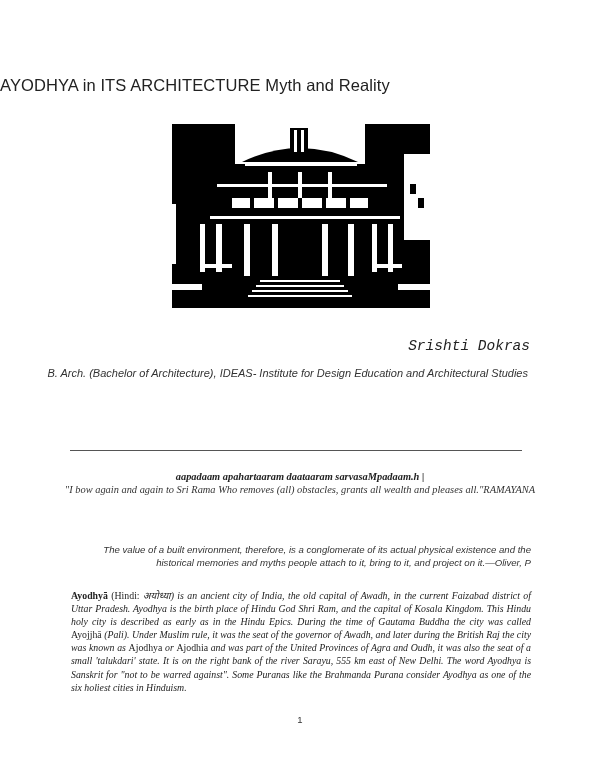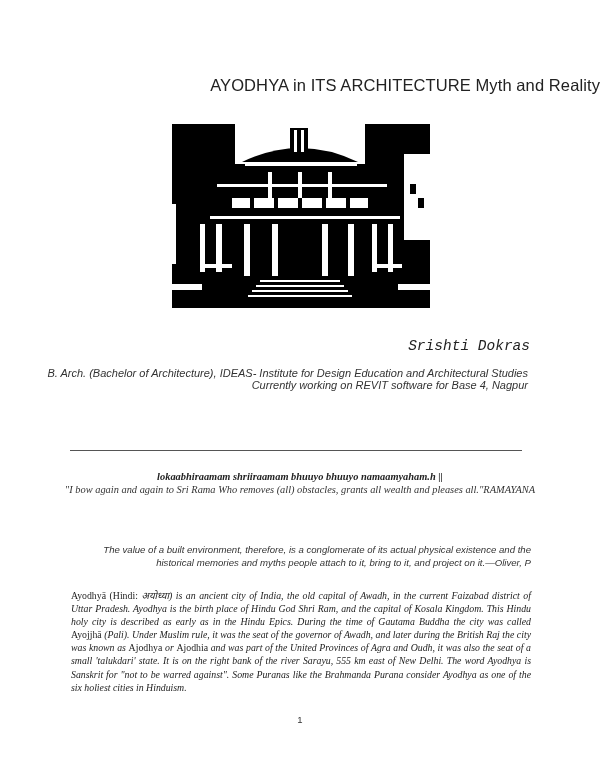--- a/index.html
+++ b/index.html
@@ -1,28 +1,28 @@
 <!DOCTYPE html>
 <html><head>
 <meta charset="utf-8">
 <style>
   html, body { margin:0; padding:0; background:#ffffff; }
   body { width:600px; height:776px; position:relative; overflow:hidden; color:#222; }
   .abs { position:absolute; }
-  .title { left:0; width:600px; top:76px; text-align:right; font-family:"Liberation Sans", sans-serif; font-size:16.5px; color:#222; letter-spacing:0.1px; }
+  .title { left:0; width:600px; top:76px; text-align:left; font-family:"Liberation Sans", sans-serif; font-size:16.5px; color:#222; letter-spacing:0.1px; }
   .photo { left:172px; top:124px; width:258px; height:184px; background:#000; overflow:hidden; }
   .author { right:70px; top:338px; font-family:Liberation Mono, monospace; font-style:italic; font-size:14.5px; color:#222; text-align:right; }
   .affil { right:72px; top:367px; font-family:"Liberation Sans", sans-serif; font-style:italic; font-size:11px; line-height:12px; color:#333; text-align:right; white-space:nowrap; }
   .rule { left:70px; top:450px; width:452px; height:0; border-top:1px solid #555; }
   .mantra { left:60px; width:480px; top:470px; text-align:center; font-family:"Liberation Serif", serif; font-size:10.4px; line-height:13px; color:#222; }
   .mantra .b { font-weight:bold; font-style:italic; }
   .mantra .t { font-style:italic; color:#333; }
   .quote { left:71px; top:544px; width:460px; font-family:"Liberation Sans", sans-serif; font-style:italic; font-size:9.6px; line-height:12.5px; color:#333;text-align:right; }
   .body-para { left:71px; top:589px; width:460px; font-family:"Liberation Serif", serif; font-style:italic; font-size:9.8px; line-height:13.1px; color:#222; text-align:justify; }
-  .body-para .bold { font-weight:normal; font-style:normal; }
+  .body-para .bold { font-weight:bold; font-style:normal; }
   .body-para .roman { font-style:normal; }
   .pagenum { left:0; width:600px; top:714px; text-align:center; font-family:"Liberation Sans", sans-serif; font-size:9.5px; color:#333; }
 </style>
 </head>
 <body>
 
 <div class="abs title">AYODHYA in ITS ARCHITECTURE Myth and Reality</div>
 
 <div class="abs photo">
   <svg width="258" height="184" viewBox="0 0 258 184">
@@ -74,27 +74,26 @@
       <rect x="30" y="140" width="30" height="4"></rect>
       <rect x="200" y="140" width="30" height="4"></rect>
     </g>
   </svg>
 </div>
 
 <div class="abs author">Srishti Dokras</div>
 
 <div class="abs affil">
   <div>B. Arch. (Bachelor of Architecture), IDEAS- Institute for Design Education and Architectural Studies</div>
-  <div>Currently working on REVIT software for Base 4, Nagpur</div>
 </div>
 
 <div class="abs rule"></div>
 
 <div class="abs mantra">
-  <div class="b">lokaabhiraamam shriiraamam bhuuyo bhuuyo namaamyaham.h ||</div>
+  <div class="b">aapadaam apahartaaram daataaram sarvasaMpadaam.h |</div>
   <div class="t">"I bow again and again to Sri Rama Who removes (all) obstacles, grants all wealth and pleases all."RAMAYANA</div>
 </div>
 
 <div class="abs quote">The value of a built environment, therefore, is a conglomerate of its actual physical existence and the historical memories and myths people attach to it, bring to it, and project on it.—Oliver, P</div>
 
 <div class="abs body-para"><span class="bold">Ayodhyā</span><span class="roman"> (Hindi: </span><span>अयोध्या</span><span>) is an ancient city of India, the old capital of Awadh, in the current Faizabad district of Uttar Pradesh. Ayodhya is the birth place of Hindu God Shri Ram, and the capital of Kosala Kingdom. This Hindu holy city is described as early as in the Hindu Epics. During the time of Gautama Buddha the city was called </span><span class="roman">Ayojjhā</span><span> (Pali). Under Muslim rule, it was the seat of the governor of Awadh, and later during the British Raj the city was known as </span><span class="roman">Ajodhya</span><span> or </span><span class="roman">Ajodhia</span><span> and was part of the United Provinces of Agra and Oudh, it was also the seat of a small 'talukdari' state. It is on the right bank of the river Sarayu, 555 km east of New Delhi. The word Ayodhya is Sanskrit for "not to be warred against". Some Puranas like the Brahmanda Purana consider Ayodhya as one of the six holiest cities in Hinduism.</span></div>
 
 <div class="abs pagenum">1</div>
 
 </body></html>

